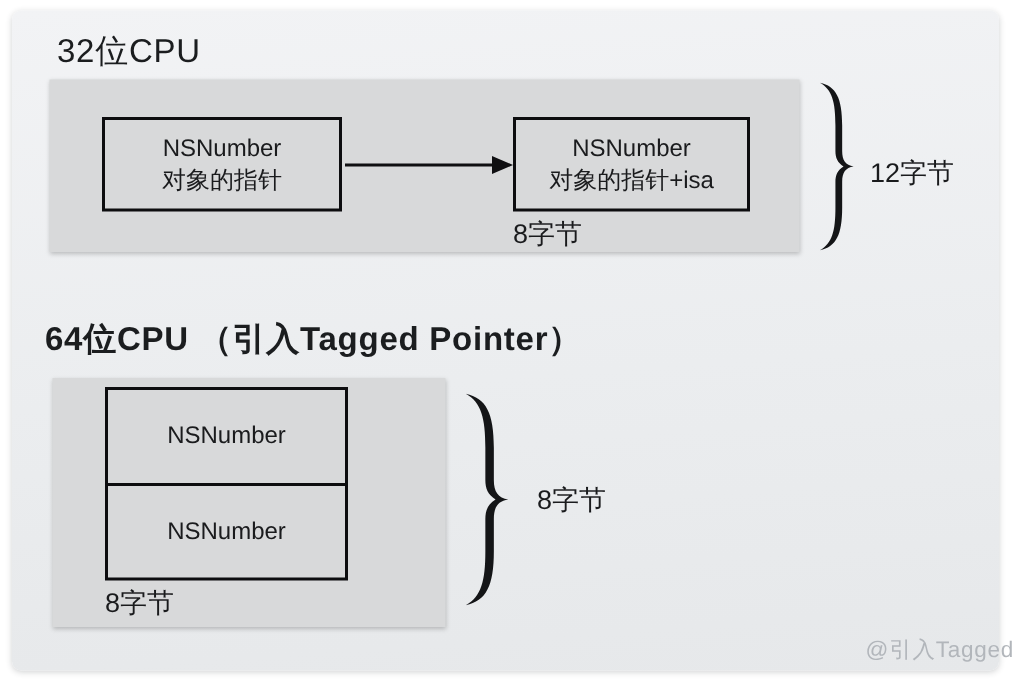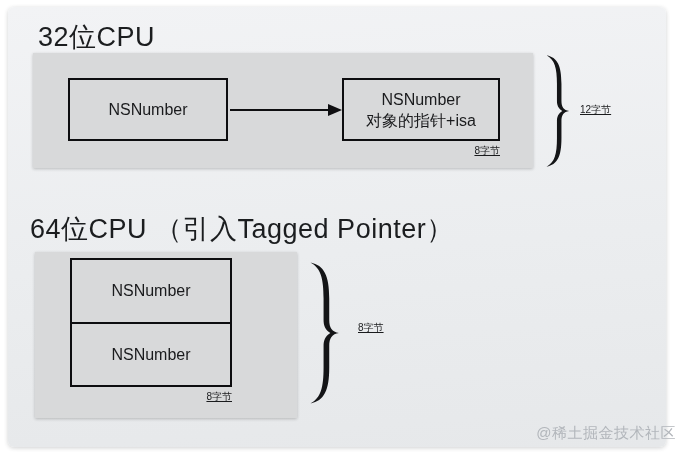--- a/index.html
+++ b/index.html
@@ -15,21 +15,21 @@
   .slide {
     position: absolute;
     left: 8px; top: 7px;
     width: 658px; height: 440px;
     background: linear-gradient(176deg, #f2f3f5 0%, #ebedef 55%, #e6e8ea 100%);
     border-radius: 6px;
     box-shadow: 0 1px 4px rgba(40,45,50,0.22);
   }
   .sec-title {
     position: absolute;
-    font-size: 27px;
+    font-size: 22px;
     letter-spacing: 0.5px;
     color: #1b1d1f;
     white-space: nowrap;
   }
   .panel {
     position: absolute;
     background: #d8d9da;
     box-shadow: 0 1px 3px rgba(0,0,0,0.22);
   }
   .mbox {
@@ -40,25 +40,24 @@
     flex-direction: column;
     align-items: center;
     justify-content: center;
     text-align: center;
     font-size: 16px;
     line-height: 21px;
     color: #1a1b1d;
   }
   .size-label {
     position: absolute;
-    font-size: 10px;
-    text-align: right;
+    font-size: 18px;
+    text-align: left;
     color: #1a1b1d;
     white-space: nowrap;
-    text-decoration: underline;
   }
   .arrow-line {
     position: absolute;
     background: #0f0f11;
   }
   .arrow-head {
     position: absolute;
     width: 0; height: 0;
     border-top: 6px solid transparent;
     border-bottom: 6px solid transparent;
@@ -99,40 +98,41 @@
 
 <div class="page">
   <div class="slide">
 
     <div class="sec-title" style="left:30px; top:12px;">32位CPU</div>
 
     <div class="panel" style="left:25px; top:46px; width:500px; height:115px;"></div>
 
     <div class="mbox" style="left:60px; top:71px; width:160px; height:63px;">
       <span>NSNumber</span>
+      <span>对象的指针</span>
     </div>
 
     <div class="arrow-line" style="left:222px; top:102px; width:100px; height:2px;"></div>
     <div class="arrow-head" style="left:320px; top:97px;"></div>
 
     <div class="mbox" style="left:334px; top:71px; width:158px; height:63px;">
       <span>NSNumber</span>
       <span>对象的指针+isa</span>
     </div>
 
     <div class="size-label" style="left:334px; top:137px; width:158px;">8字节</div>
 
     <div class="brace" style="left:535px; top:47px; width:27px; height:114px;">
       <svg viewBox="0 0 30 100" preserveAspectRatio="none" aria-hidden="true">
         <path fill="#141517" d="M 4 1 C 16 3 20.5 10 20.5 26 L 20.5 41 C 20.5 46.5 23 49.3 29 50 C 23 50.7 20.5 53.5 20.5 59 L 20.5 74 C 20.5 90 16 97 4 99 C 13 95 15.5 88 15.5 74 L 15.5 59 C 15.5 55 17 52.2 21.5 50 C 17 47.8 15.5 45 15.5 41 L 15.5 26 C 15.5 12 13 5 4 1 Z"></path>
       </svg>
     </div>
     <div class="size-label" style="left:572px; top:96px;">12字节</div>
 
-    <div class="sec-title" style="left:22px; top:204px;">64位CPU （引入Tagged Pointer）</div>
+    <div class="sec-title" style="left:22px; top:204px;font-weight:bold;">64位CPU （引入Tagged Pointer）</div>
 
     <div class="panel" style="left:27px; top:245px; width:262px; height:166px;"></div>
 
     <div class="stackbox" style="left:62px; top:251px; width:162px; height:129px;">
       <div class="cell divided">
         <span>NSNumber</span>
       </div>
       <div class="cell">
         <span>NSNumber</span>
       </div>
@@ -142,14 +142,14 @@
 
     <div class="brace" style="left:298px; top:254px; width:34px; height:144px;">
       <svg viewBox="0 0 30 100" preserveAspectRatio="none" aria-hidden="true">
         <path fill="#141517" d="M 4 1 C 16 3 20.5 10 20.5 26 L 20.5 41 C 20.5 46.5 23 49.3 29 50 C 23 50.7 20.5 53.5 20.5 59 L 20.5 74 C 20.5 90 16 97 4 99 C 13 95 15.5 88 15.5 74 L 15.5 59 C 15.5 55 17 52.2 21.5 50 C 17 47.8 15.5 45 15.5 41 L 15.5 26 C 15.5 12 13 5 4 1 Z"></path>
       </svg>
     </div>
     <div class="size-label" style="left:350px; top:314px;">8字节</div>
 
   </div>
 
-  <div class="watermark">@稀土掘金技术社区</div>
+  <div class="watermark">@引入Tagged</div>
 </div>
 
 </body></html>

